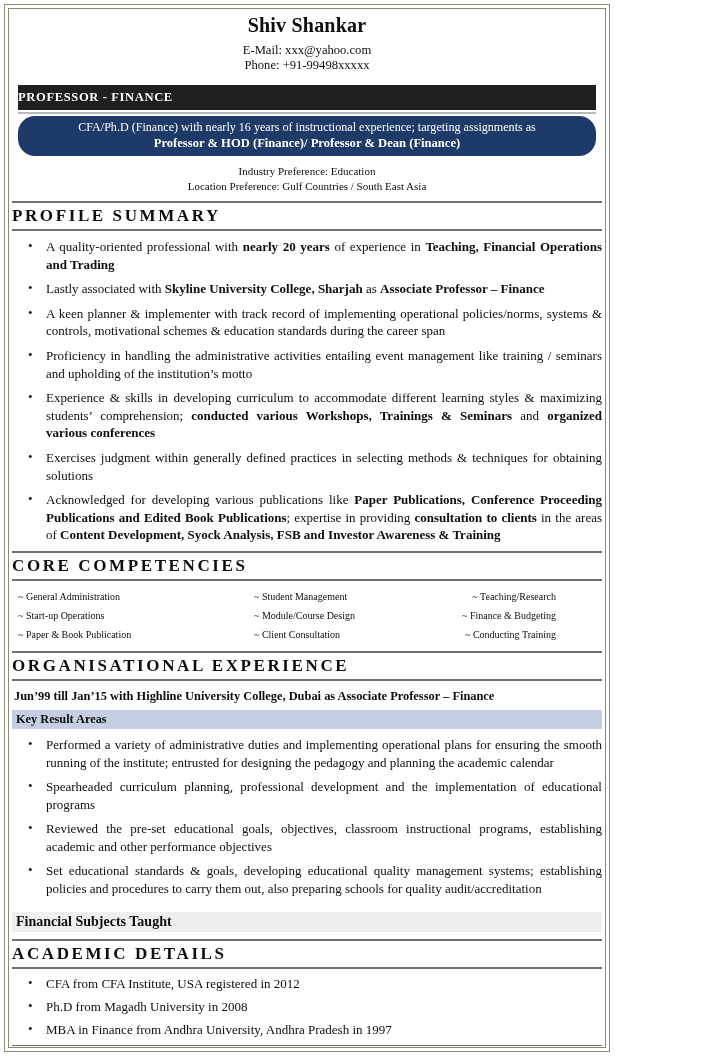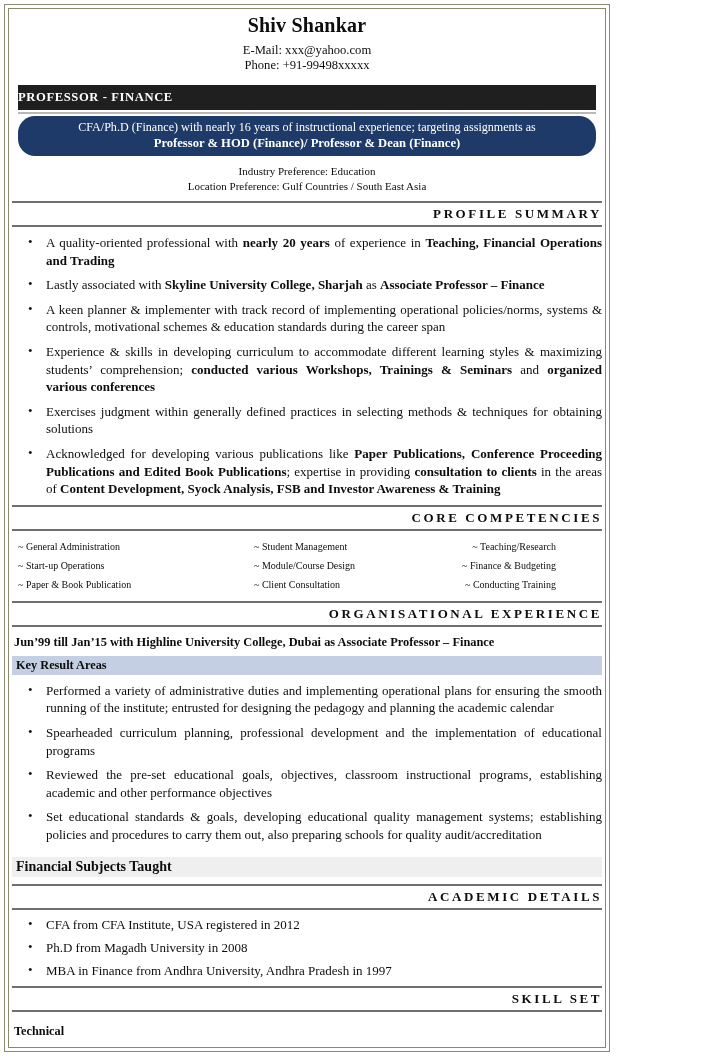--- a/index.html
+++ b/index.html
@@ -79,22 +79,22 @@
 
   .pref {
     text-align: center;
     font-size: 11px;
     line-height: 15px;
     margin-top: 8px;
   }
 
   
   .section-head {
-    text-align: right;
-    font-size: 13px;
+    text-align: left;
+    font-size: 17px;
     font-weight: bold;
     letter-spacing: 2.6px;
     padding: 3px 0 3px 0;
     border-top: 2px solid #6f6f6f;
     border-bottom: 2px solid #6f6f6f;
     margin-top: 7px;
   }
 
   
   ul.bul {
@@ -209,20 +209,21 @@
     <div class="pref">
       <div>Industry Preference: Education</div>
       <div>Location Preference: Gulf Countries / South East Asia</div>
     </div>
 
     <div class="section-head">PROFILE SUMMARY</div>
     <ul class="bul" id="profile-list">
         <li><span>A quality-oriented professional with </span><b>nearly 20 years</b><span> of experience in </span><b>Teaching, Financial Operations and Trading</b></li>
         <li><span>Lastly associated with </span><b>Skyline University College, Sharjah</b><span> as </span><b>Associate Professor – Finance</b></li>
         <li><span>A keen planner &amp; implementer with track record of implementing operational policies/norms, systems &amp; controls, motivational schemes &amp; education standards during the career span</span></li>
+        <li><span>Proficiency in handling the administrative activities entailing event management like training / seminars and upholding of the institution’s motto</span></li>
         <li><span>Experience &amp; skills in developing curriculum to accommodate different learning styles &amp; maximizing students’ comprehension; </span><b>conducted various Workshops, Trainings &amp; Seminars</b><span> and </span><b>organized various conferences</b></li>
         <li><span>Exercises judgment within generally defined practices in selecting methods &amp; techniques for obtaining solutions</span></li>
         <li><span>Acknowledged for developing various publications like </span><b>Paper Publications, Conference Proceeding Publications and Edited Book Publications</b><span>; expertise in providing </span><b>consultation to clients</b><span> in the areas of </span><b>Content Development, Syock Analysis, FSB and Investor Awareness &amp; Training</b></li>
       </ul>
 
     <div class="section-head">CORE COMPETENCIES</div>
     <div class="cc-grid" id="cc-grid">
         <div class="cc-cell">~ General Administration</div>
         <div class="cc-cell">~ Student Management</div>
         <div class="cc-cell cc-col3">~ Teaching/Research</div>

